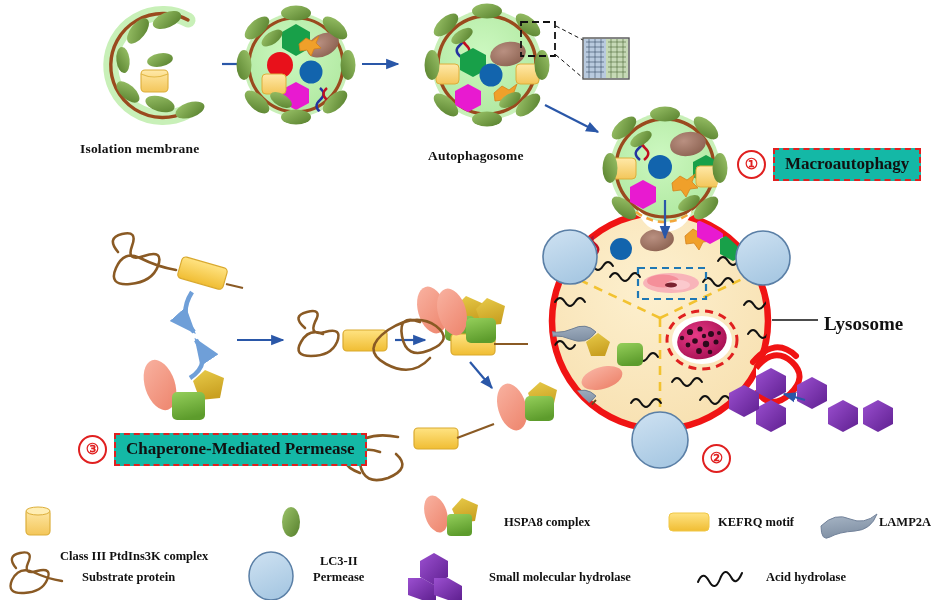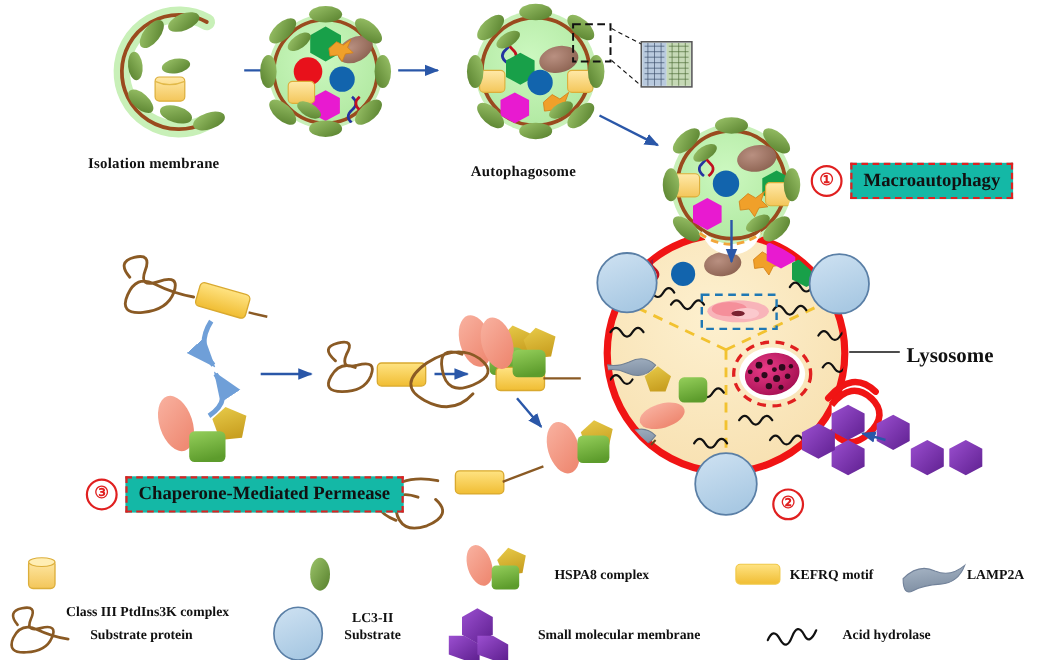--- a/index.html
+++ b/index.html
@@ -487,17 +487,17 @@
     <div class="numlabel">Chaperone-Mediated Permease</div>
   </div>
 
   <div class="lbl lbl-legend" style="left:60px;top:515px;margin-top:34px;">Class III PtdIns3K complex</div>
   <div class="lbl lbl-legend" style="left:320px;top:515px;margin-top:39px;">LC3-II</div>
   <div class="lbl lbl-legend" style="left:504px;top:515px;">HSPA8 complex</div>
   <div class="lbl lbl-legend" style="left:718px;top:515px;">KEFRQ motif</div>
   <div class="lbl lbl-legend" style="left:879px;top:515px;">LAMP2A</div>
 
   <div class="lbl lbl-legend" style="left:82px;top:570px;">Substrate protein</div>
-  <div class="lbl lbl-legend" style="left:313px;top:570px;">Substrate</div>
-  <div class="lbl lbl-legend" style="left:489px;top:570px;">Small molecular membrane</div>
+  <div class="lbl lbl-legend" style="left:313px;top:570px;">Permease</div>
+  <div class="lbl lbl-legend" style="left:489px;top:570px;">Small molecular hydrolase</div>
   <div class="lbl lbl-legend" style="left:766px;top:570px;">Acid hydrolase</div>
 
 </div>
 
 </body></html>

